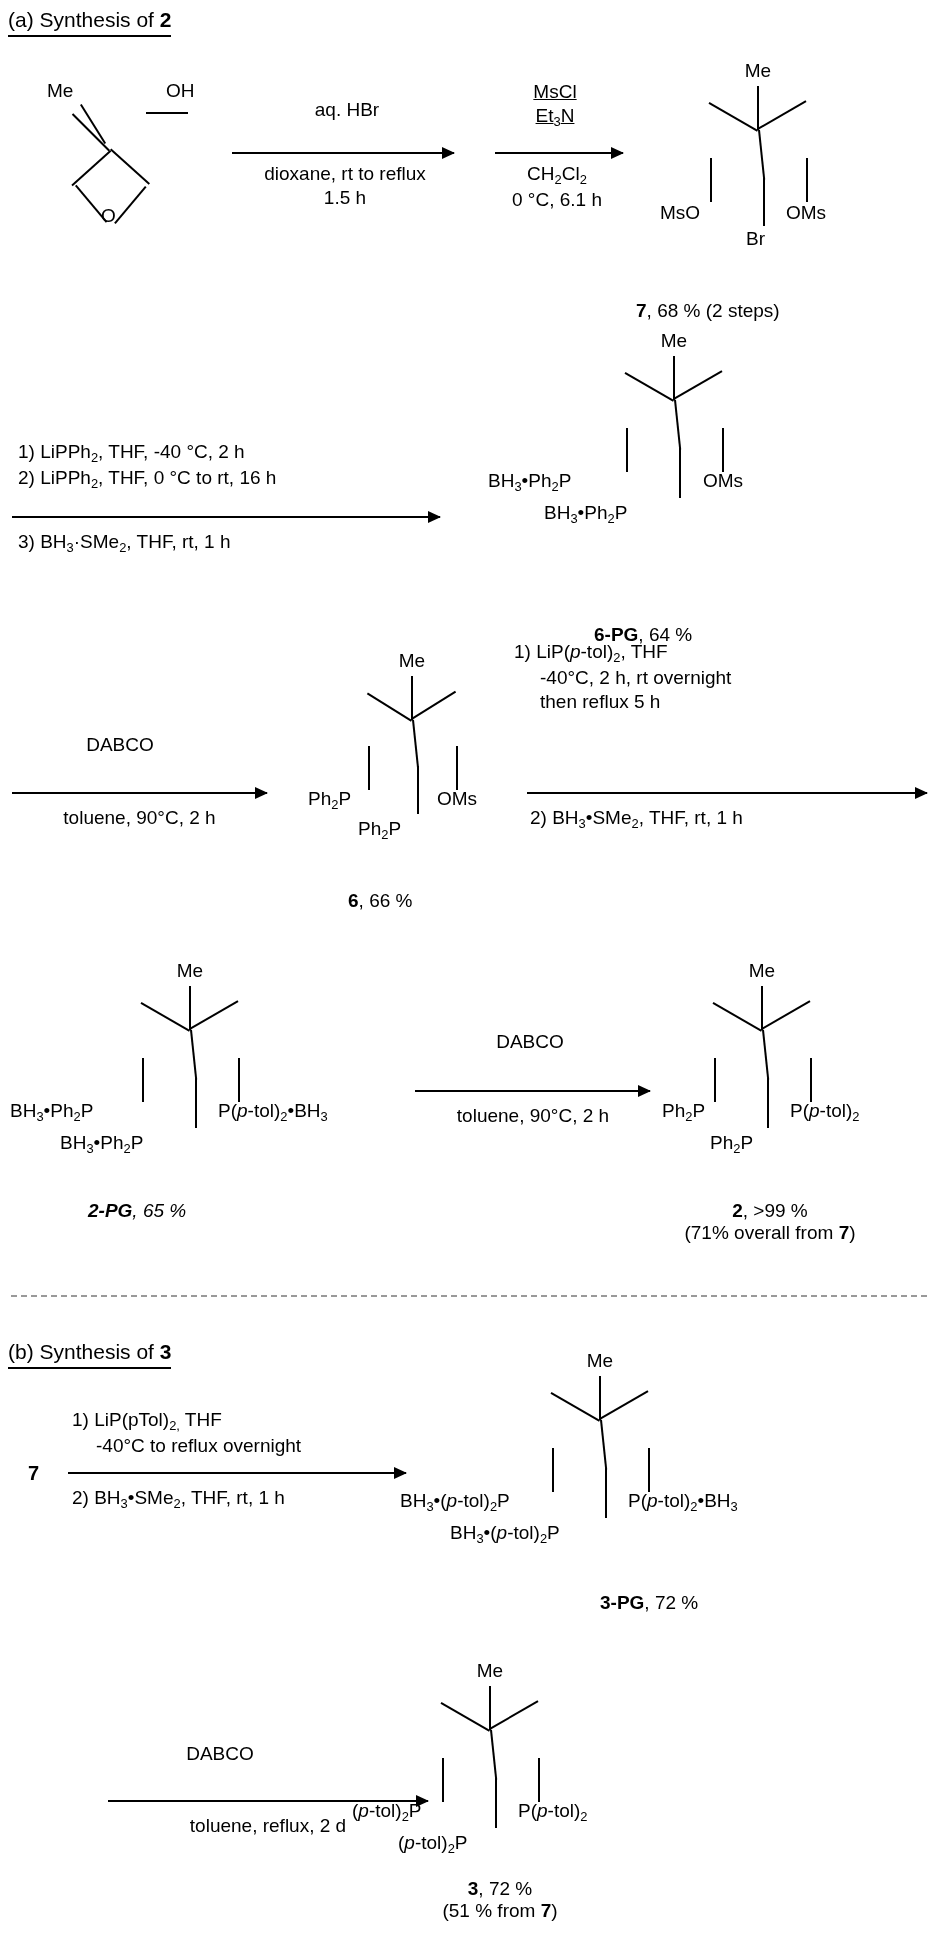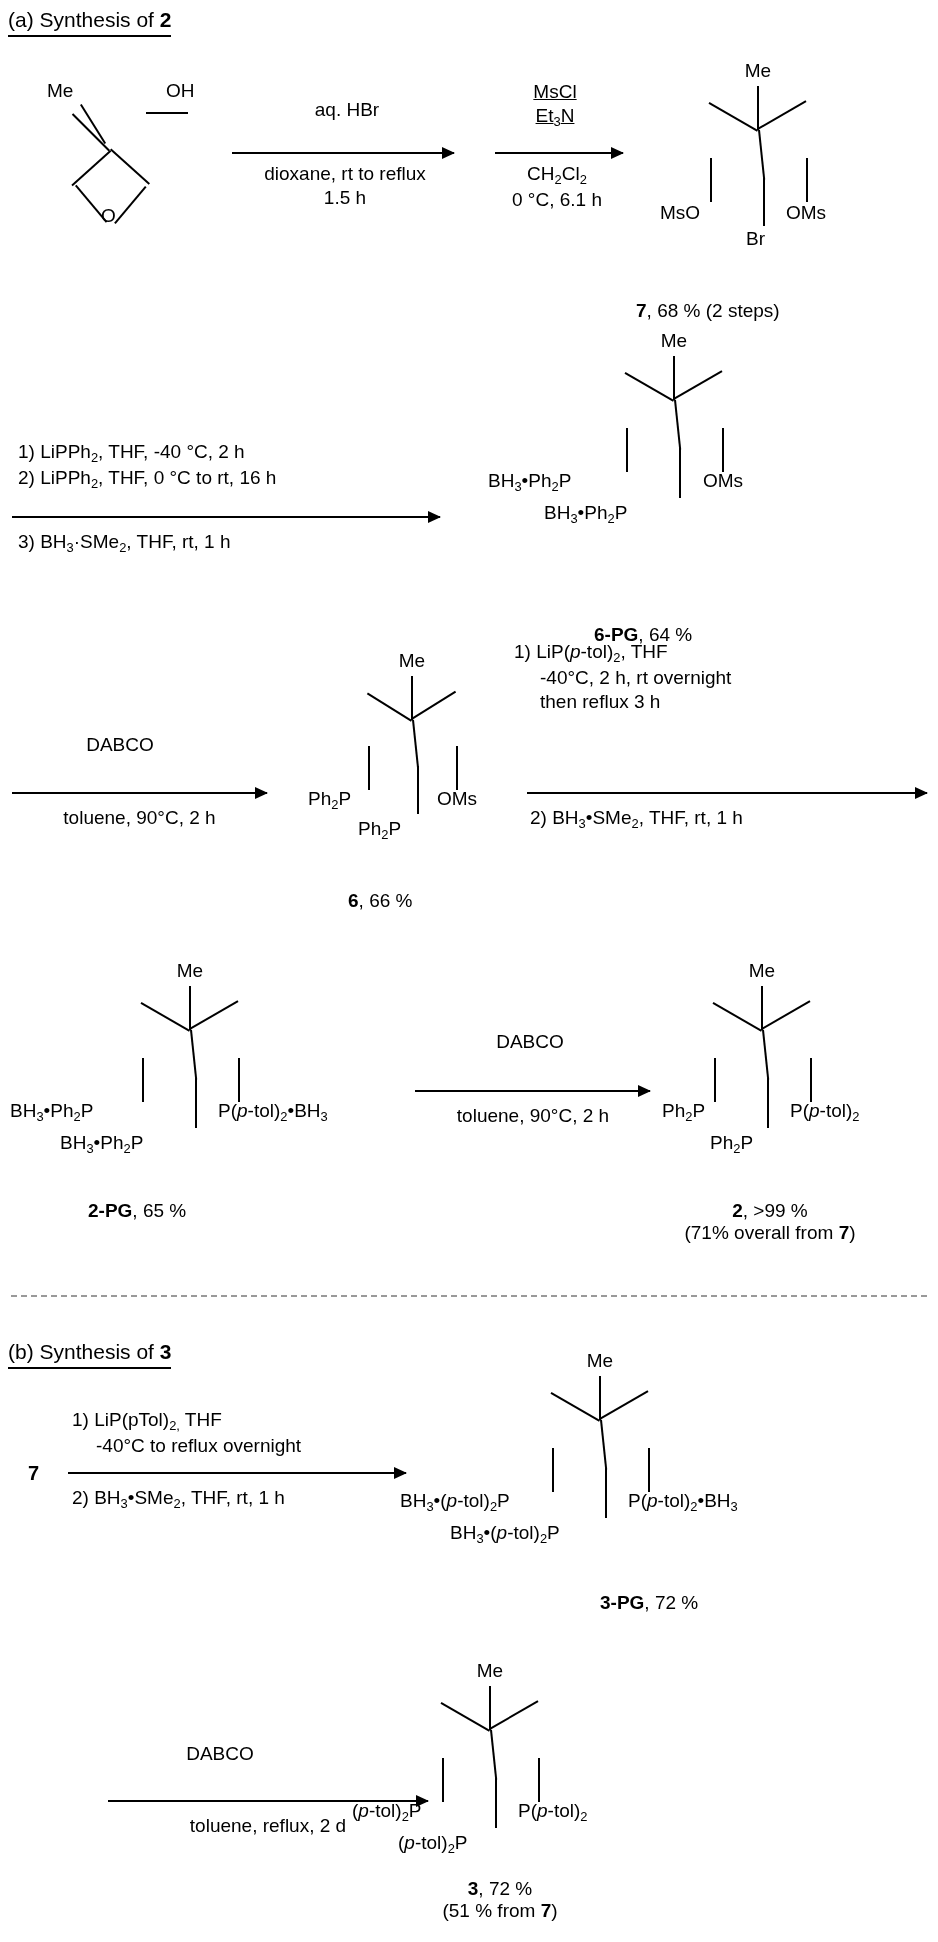--- a/index.html
+++ b/index.html
@@ -142,41 +142,41 @@
   <span class="abs lbl" style="left:167px; top:138px;">OMs</span>
   <span class="abs lbl" style="left:88px; top:168px;">Ph<sub>2</sub>P</span>
 </div>
 <div class="abs lbl" style="left:348px; top:890px;">
   <b>6</b><span>, 66 %</span>
 </div>
 
 <div class="abs cond" style="left:514px; top:640px;">
   <div>1) LiP(<i>p</i>-tol)<sub>2</sub>, THF</div>
   <div style="padding-left:26px;">-40°C, 2 h, rt overnight</div>
-  <div style="padding-left:26px;">then reflux 3 h</div>
+  <div style="padding-left:26px;">then reflux 5 h</div>
 </div>
 <div class="arrow" style="left:527px; top:792px; width:400px;"></div>
 <div class="abs cond" style="left:530px; top:806px;">
   <div>2) BH<sub>3</sub>•SMe<sub>2</sub>, THF, rt, 1 h</div>
 </div>
 
 <div class="abs" style="left:10px; top:960px; width:400px; height:210px;">
   <span class="abs lbl ctr" style="left:160px; top:0px; width:40px;">Me</span>
   <div class="bond vb" style="left:179px; top:26px; height:44px;"></div>
   <div class="bond" style="left:180px; top:70px; width:2px; height:56px; transform:rotate(120deg); transform-origin:top left;"></div>
   <div class="bond vb" style="left:132px; top:98px; height:44px;"></div>
   <div class="bond" style="left:180px; top:70px; width:2px; height:56px; transform:rotate(-120deg); transform-origin:top left;"></div>
   <div class="bond vb" style="left:228px; top:98px; height:44px;"></div>
   <div class="bond" style="left:180px; top:70px; width:2px; height:50px; transform:rotate(-6deg); transform-origin:top left;"></div>
   <div class="bond vb" style="left:185px; top:118px; height:50px;"></div>
   <span class="abs lbl" style="left:0px; top:140px;">BH<sub>3</sub>•Ph<sub>2</sub>P</span>
   <span class="abs lbl" style="left:208px; top:140px;">P(<i>p</i>-tol)<sub>2</sub>•BH<sub>3</sub></span>
   <span class="abs lbl" style="left:50px; top:172px;">BH<sub>3</sub>•Ph<sub>2</sub>P</span>
 </div>
-<div class="abs lbl" style="left:88px; top:1200px;">
+<div class="abs lbl" style="left:88px; top:1200px;font-style:italic;">
   <b>2-PG</b><span>, 65 %</span>
 </div>
 
 <div class="abs ctr cond" style="left:430px; top:1030px; width:200px;">
   <div>DABCO</div>
 </div>
 <div class="arrow" style="left:415px; top:1090px; width:235px;"></div>
 <div class="abs ctr cond" style="left:409px; top:1104px; width:248px;">
   <div>toluene, 90°C, 2 h</div>
 </div>

